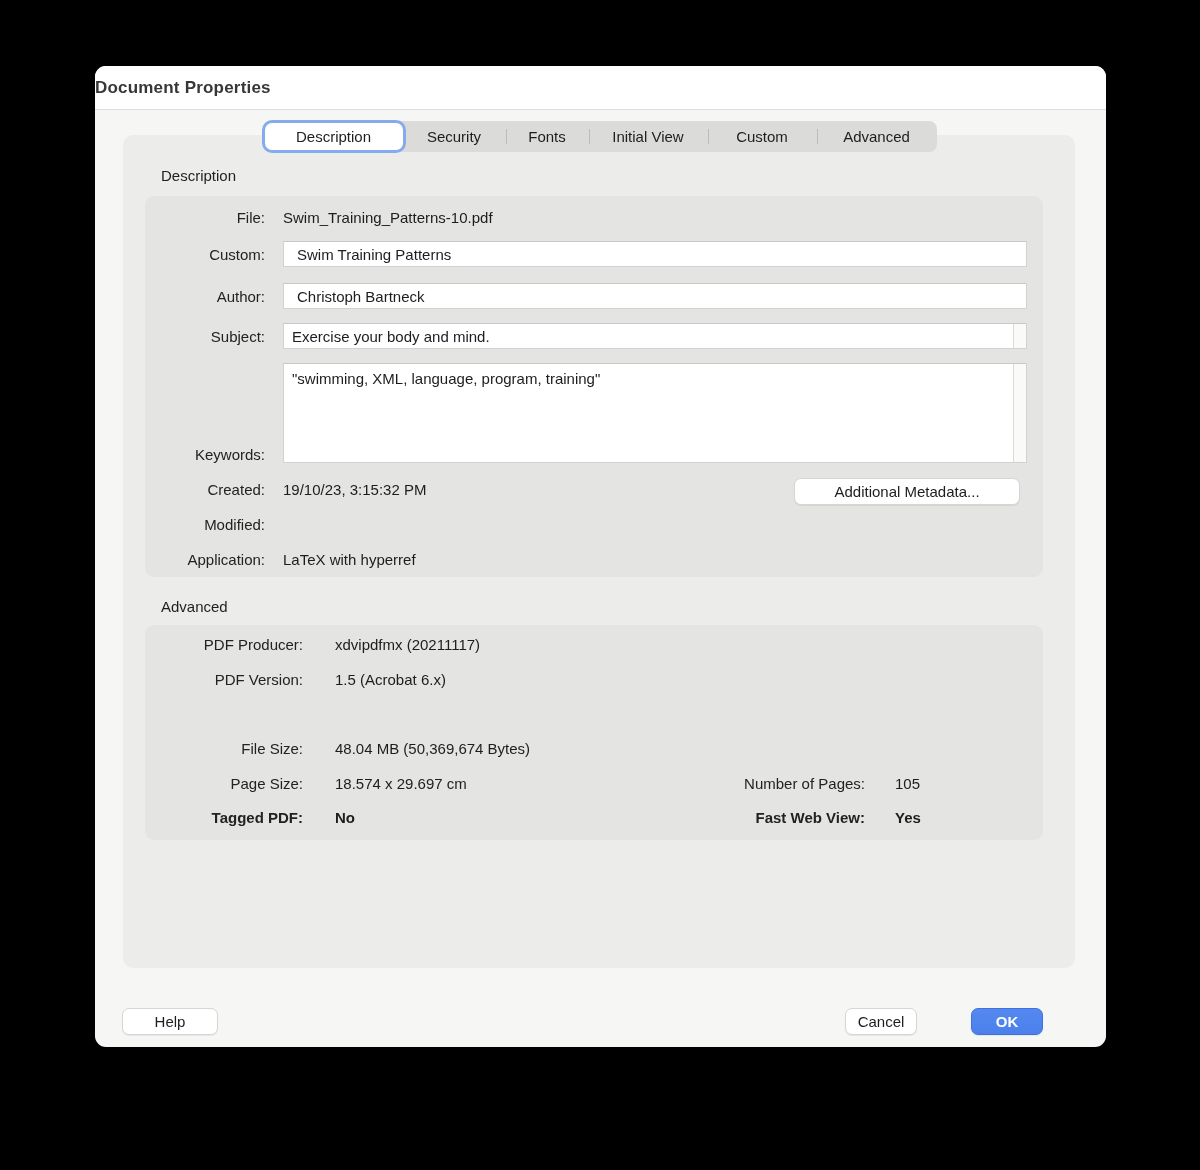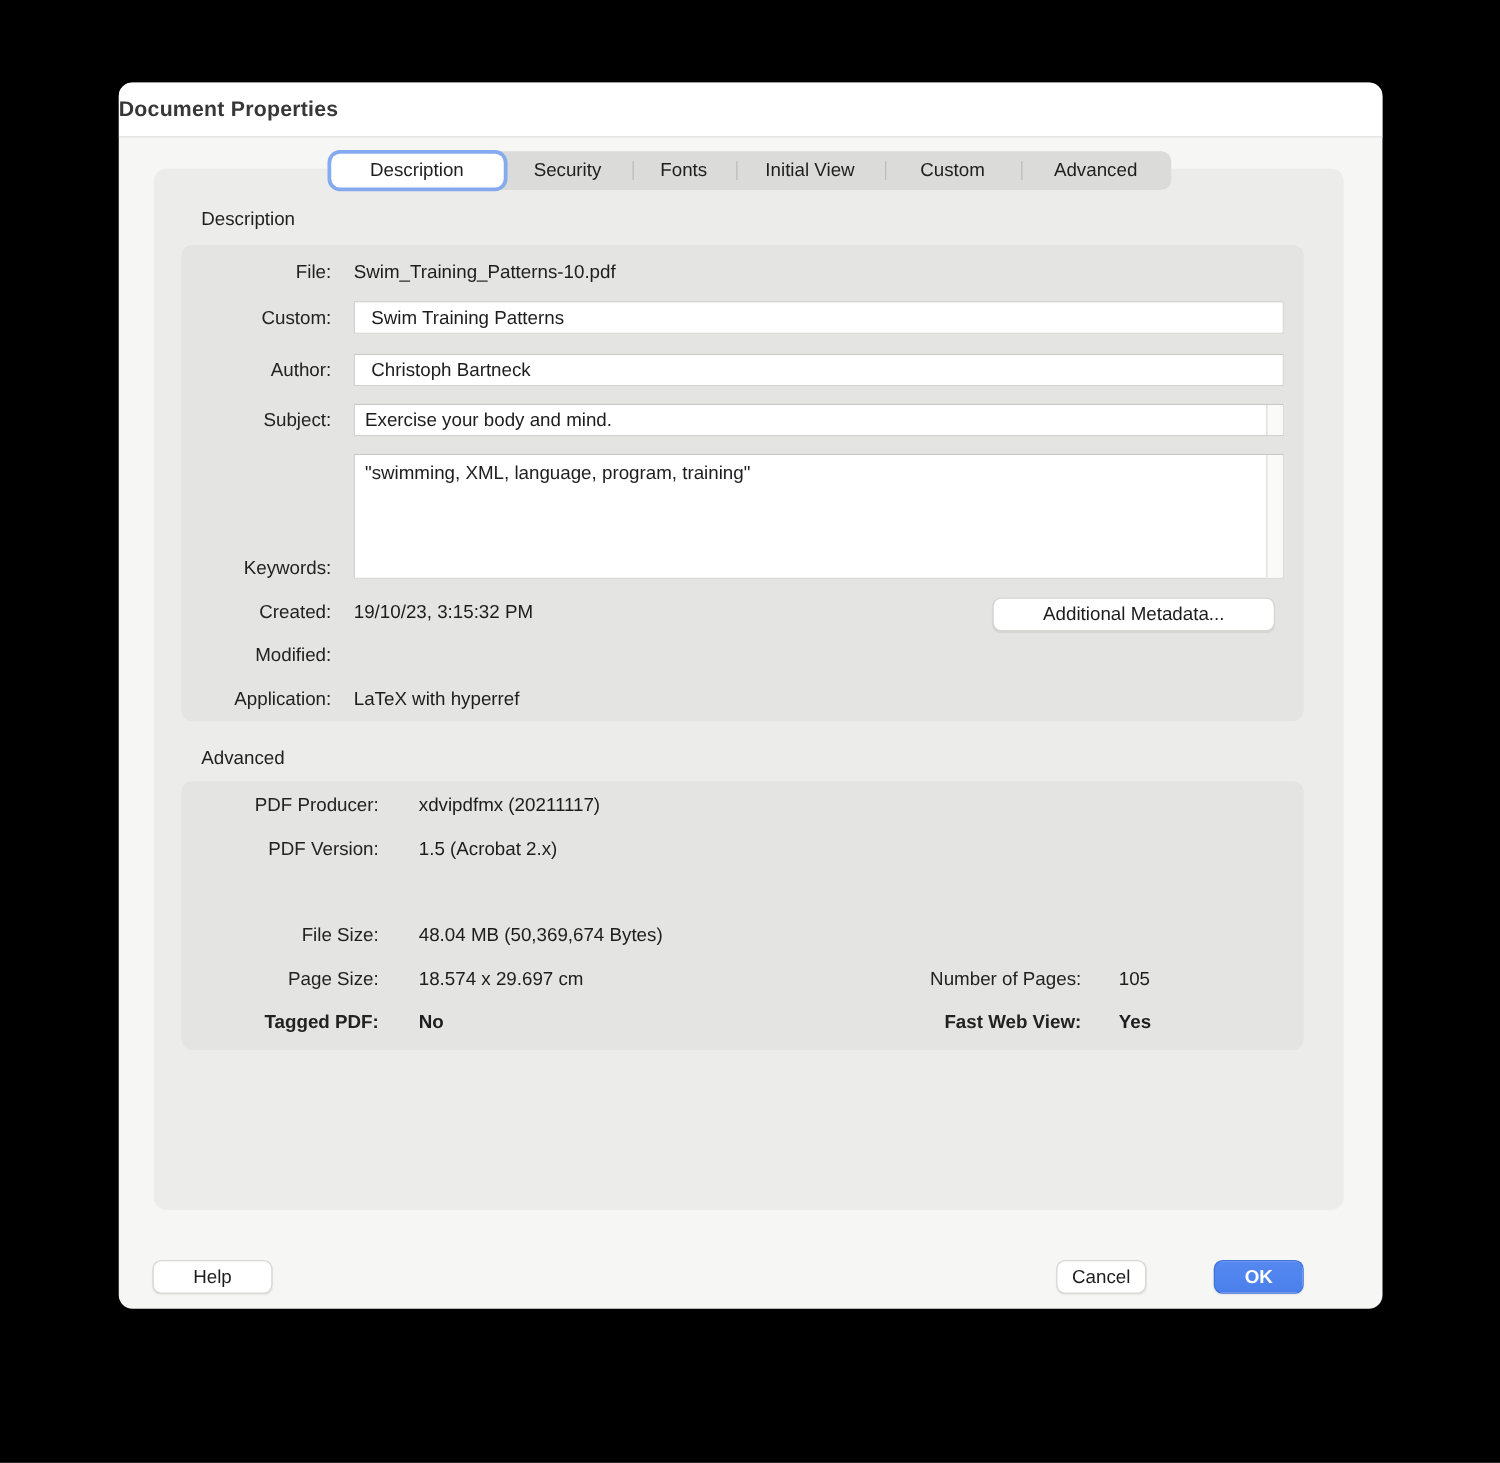--- a/index.html
+++ b/index.html
@@ -191,21 +191,21 @@
 
       <div class="group-box adv-box">
 
         <div class="adv-row ar1">
           <span class="l1">PDF Producer:</span>
           <span class="v1">xdvipdfmx (20211117)</span>
         </div>
 
         <div class="adv-row ar2">
           <span class="l1">PDF Version:</span>
-          <span class="v1">1.5 (Acrobat 2.x)</span>
+          <span class="v1">1.5 (Acrobat 6.x)</span>
         </div>
 
 
         <div class="adv-row ar4">
           <span class="l1">File Size:</span>
           <span class="v1">48.04 MB (50,369,674 Bytes)</span>
         </div>
 
         <div class="adv-row ar5">
           <span class="l1">Page Size:</span>

